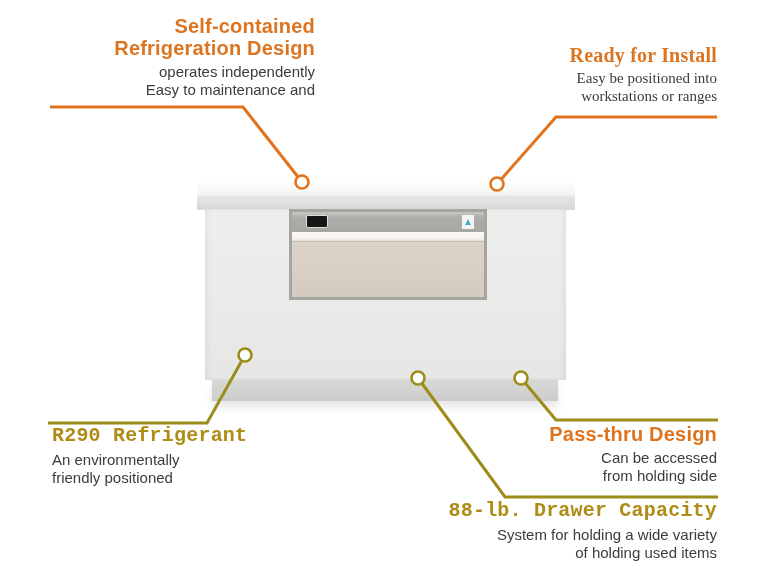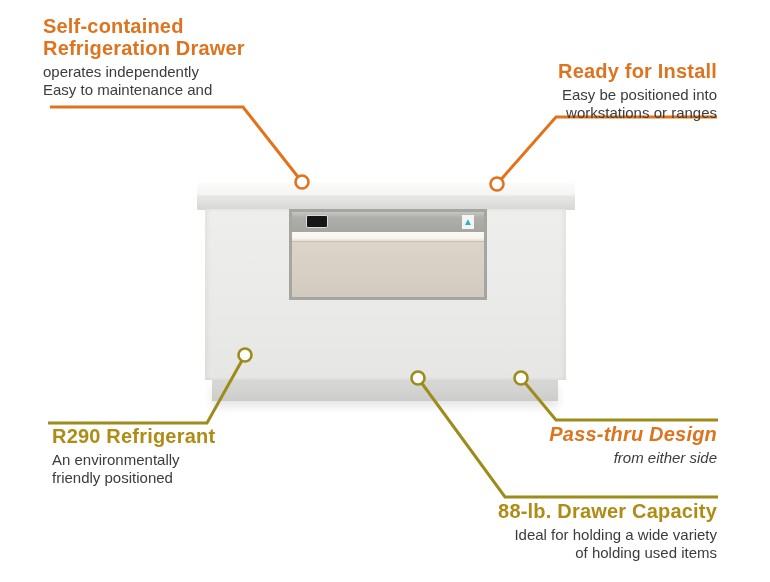--- a/index.html
+++ b/index.html
@@ -23,21 +23,21 @@
   }
   .callout .body{
     font-size:15px;
     line-height:17.5px;
     color:#3c3c3c;
     margin-top:4px;
   }
   .align-left{text-align:left;}
   .align-right{text-align:right;}
   .accent-orange{color:#dd7420;}
-  .accent-gold{color:#ae8c15;}
+  .accent-gold{color:#ae8c15;font-family:Liberation Mono, monospace;}
   
   #leader-svg{position:absolute;left:0;top:0;}
   
   .product{position:absolute;}
   .counter-top{
     position:absolute;left:197px;top:183px;width:378px;height:27px;
     background:linear-gradient(180deg,#fbfbf9 0%,#f5f5f3 42%,#e6e6e4 50%,#dededc 78%,#d6d6d4 100%);
     border-radius:1px;
   }
   .cabinet-body{
@@ -117,63 +117,64 @@
 
     <polyline points="718,497 505,497 418,378" fill="none" stroke="#9c8c1a" stroke-width="3"></polyline>
 
     <circle cx="302" cy="182" r="6.5" fill="#ffffff" stroke="#e2731c" stroke-width="2.6"></circle>
     <circle cx="497" cy="184" r="6.5" fill="#ffffff" stroke="#e2731c" stroke-width="2.6"></circle>
     <circle cx="245" cy="355" r="6.5" fill="#ffffff" stroke="#9c8c1a" stroke-width="2.6"></circle>
     <circle cx="521" cy="378" r="6.5" fill="#ffffff" stroke="#9c8c1a" stroke-width="2.6"></circle>
     <circle cx="418" cy="378" r="6.5" fill="#ffffff" stroke="#9c8c1a" stroke-width="2.6"></circle>
   </svg>
 
-  <div class="callout align-left" style="left:43px;top:15px;width:260px;">
+  <div class="callout align-left" style="left:55px;top:15px;width:260px;text-align:right;">
     <div class="title accent-orange">
       <div>Self-contained</div>
-      <div>Refrigeration Drawer</div>
+      <div>Refrigeration Design</div>
     </div>
     <div class="body">
       <div>operates independently</div>
       <div>Easy to maintenance and</div>
     </div>
   </div>
 
-  <div class="callout align-right" style="right:53px;top:60px;width:260px;">
+  <div class="callout align-right" style="right:53px;top:44px;width:260px;font-family:Liberation Serif, serif;">
     <div class="title accent-orange">
       <div>Ready for Install</div>
     </div>
     <div class="body">
       <div>Easy be positioned into</div>
       <div>workstations or ranges</div>
     </div>
   </div>
 
   <div class="callout align-left" style="left:52px;top:425px;width:240px;">
     <div class="title accent-gold">
       <div>R290 Refrigerant</div>
     </div>
     <div class="body">
       <div>An environmentally</div>
       <div>friendly positioned</div>
     </div>
   </div>
 
-  <div class="callout align-right" style="right:53px;top:423px;width:240px;font-style:italic;">
+  <div class="callout align-right" style="right:53px;top:423px;width:240px;">
     <div class="title accent-orange">
       <div>Pass-thru Design</div>
     </div>
     <div class="body">
-      <div>from either side</div>
+      <div>Can be accessed</div>
+      <div>from holding side</div>
     </div>
   </div>
 
   <div class="callout align-right" style="right:53px;top:500px;width:280px;">
     <div class="title accent-gold">
       <div>88-lb. Drawer Capacity</div>
     </div>
     <div class="body">
-      <div>Ideal for holding a wide variety</div>
+      <div>System for holding a wide variety</div>
       <div>of holding used items</div>
     </div>
   </div>
 
 </div>
 
 </body></html>

